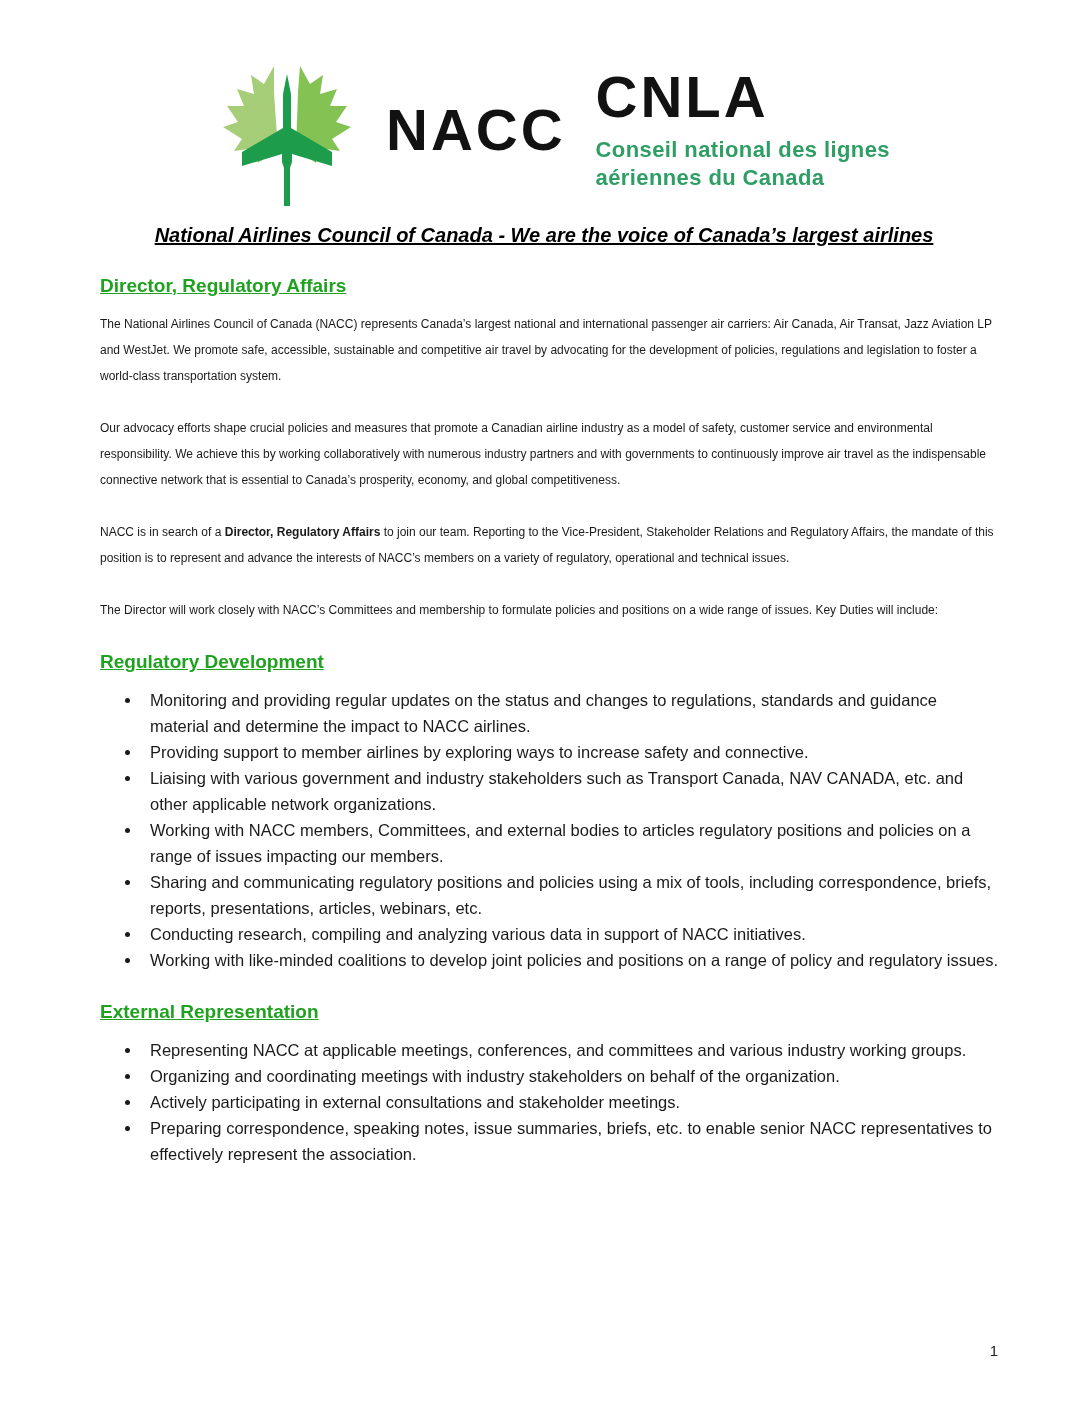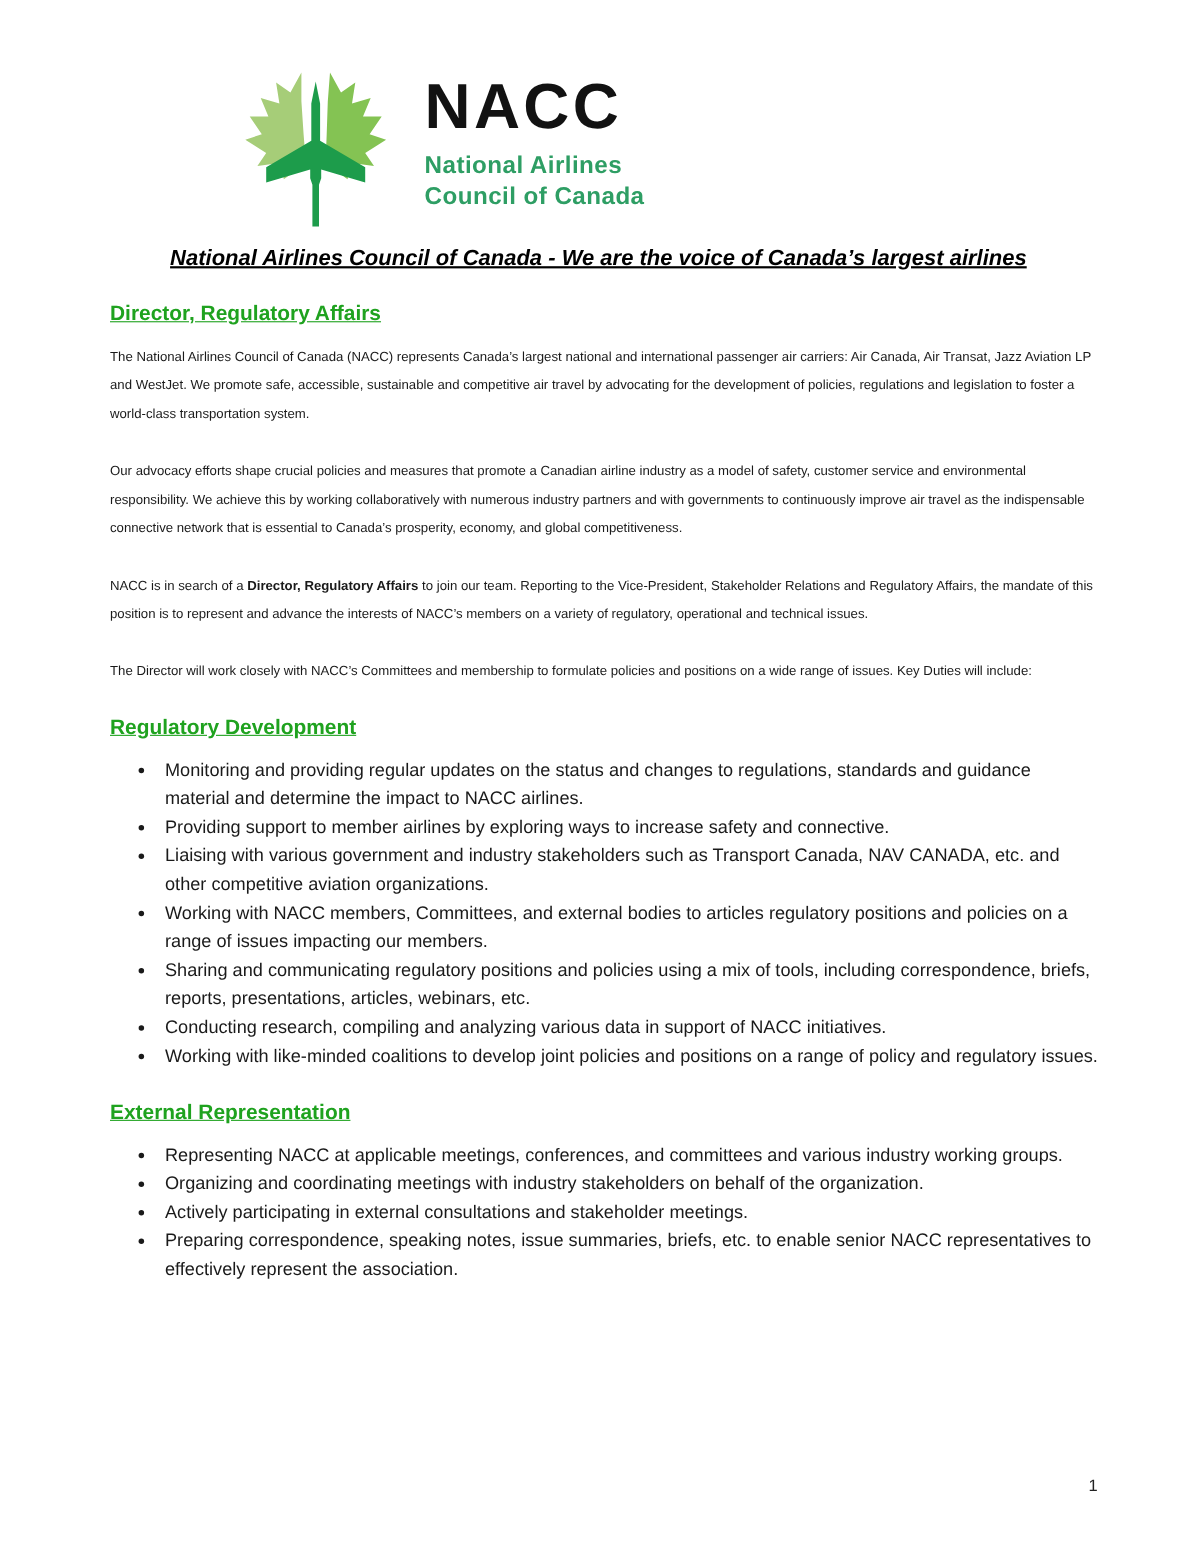--- a/index.html
+++ b/index.html
@@ -51,23 +51,26 @@
 
         <polygon fill="#A6CD78" points="58,16 48,34 35,25 38,44 21,39 28,56 11,56 22,72 7,77 26,89 18,101 40,98 42,113 56,103 62,97 60,72 58,42"></polygon>
 
         <polygon fill="#84C353" points="84,16 94,34 107,25 104,44 121,39 114,56 131,56 120,72 135,77 116,89 124,101 102,98 100,113 86,103 80,97 81,72 82,42"></polygon>
 
         <polygon fill="#1D9C4B" points="71,24 75,44 75,78 116,102 116,116 76,104 76,112 74,118 74,156 68,156 68,118 66,112 66,104 26,116 26,102 67,78 67,44"></polygon>
       </svg>
     </div>
     <div class="wordmark nacc">
       <div class="acronym">NACC</div>
+    </div>
+    <div class="wordmark cnla">
+      <div class="acronym">CNLA</div>
       <div class="logo-subtitle">
-        <div>National Airlines</div>
-        <div>Council of Canada</div>
+        <div>Conseil national des lignes</div>
+        <div>aériennes du Canada</div>
       </div>
     </div>
   </div>
 
   <div class="doc-title">National Airlines Council of Canada - We are the voice of Canada’s largest airlines</div>
 
   <div class="content">
 
     <h2 class="section-heading">Director, Regulatory Affairs</h2>
 
@@ -76,21 +79,21 @@
     <p class="body-par">Our advocacy efforts shape crucial policies and measures that promote a Canadian airline industry as a model of safety, customer service and environmental responsibility.  We achieve this by working collaboratively with numerous industry partners and with governments to continuously improve air travel as the indispensable connective network that is essential to Canada’s prosperity, economy, and global competitiveness.</p>
 
     <p class="body-par"><span>NACC is in search of a </span><strong>Director, Regulatory Affairs</strong><span> to join our team.  Reporting to the Vice-President, Stakeholder Relations and Regulatory Affairs, the mandate of this position is to represent and advance the interests of NACC’s members on a variety of regulatory, operational and technical issues.</span></p>
 
     <p class="body-par">The Director will work closely with NACC’s Committees and membership to formulate policies and positions on a wide range of issues.  Key Duties will include:</p>
 
     <h2 class="section-heading">Regulatory Development</h2>
     <ul class="bullets">
       <li>Monitoring and providing regular updates on the status and changes to regulations, standards and guidance material and determine the impact to NACC airlines.</li>
       <li>Providing support to member airlines by exploring ways to increase safety and connective.</li>
-      <li>Liaising with various government and industry stakeholders such as Transport Canada, NAV CANADA, etc. and other competitive aviation organizations.</li>
+      <li>Liaising with various government and industry stakeholders such as Transport Canada, NAV CANADA, etc. and other applicable network organizations.</li>
       <li>Working with NACC members, Committees, and external bodies to articles regulatory positions and policies on a range of issues impacting our members.</li>
       <li>Sharing and communicating regulatory positions and policies using a mix of tools, including correspondence, briefs, reports, presentations, articles, webinars, etc.</li>
       <li>Conducting research, compiling and analyzing various data in support of NACC initiatives.</li>
       <li>Working with like-minded coalitions to develop joint policies and positions on a range of policy and regulatory issues.</li>
     </ul>
 
     <h2 class="section-heading">External Representation</h2>
     <ul class="bullets">
       <li>Representing NACC at applicable meetings, conferences, and committees and various industry working groups.</li>
       <li>Organizing and coordinating meetings with industry stakeholders on behalf of the organization.</li>

